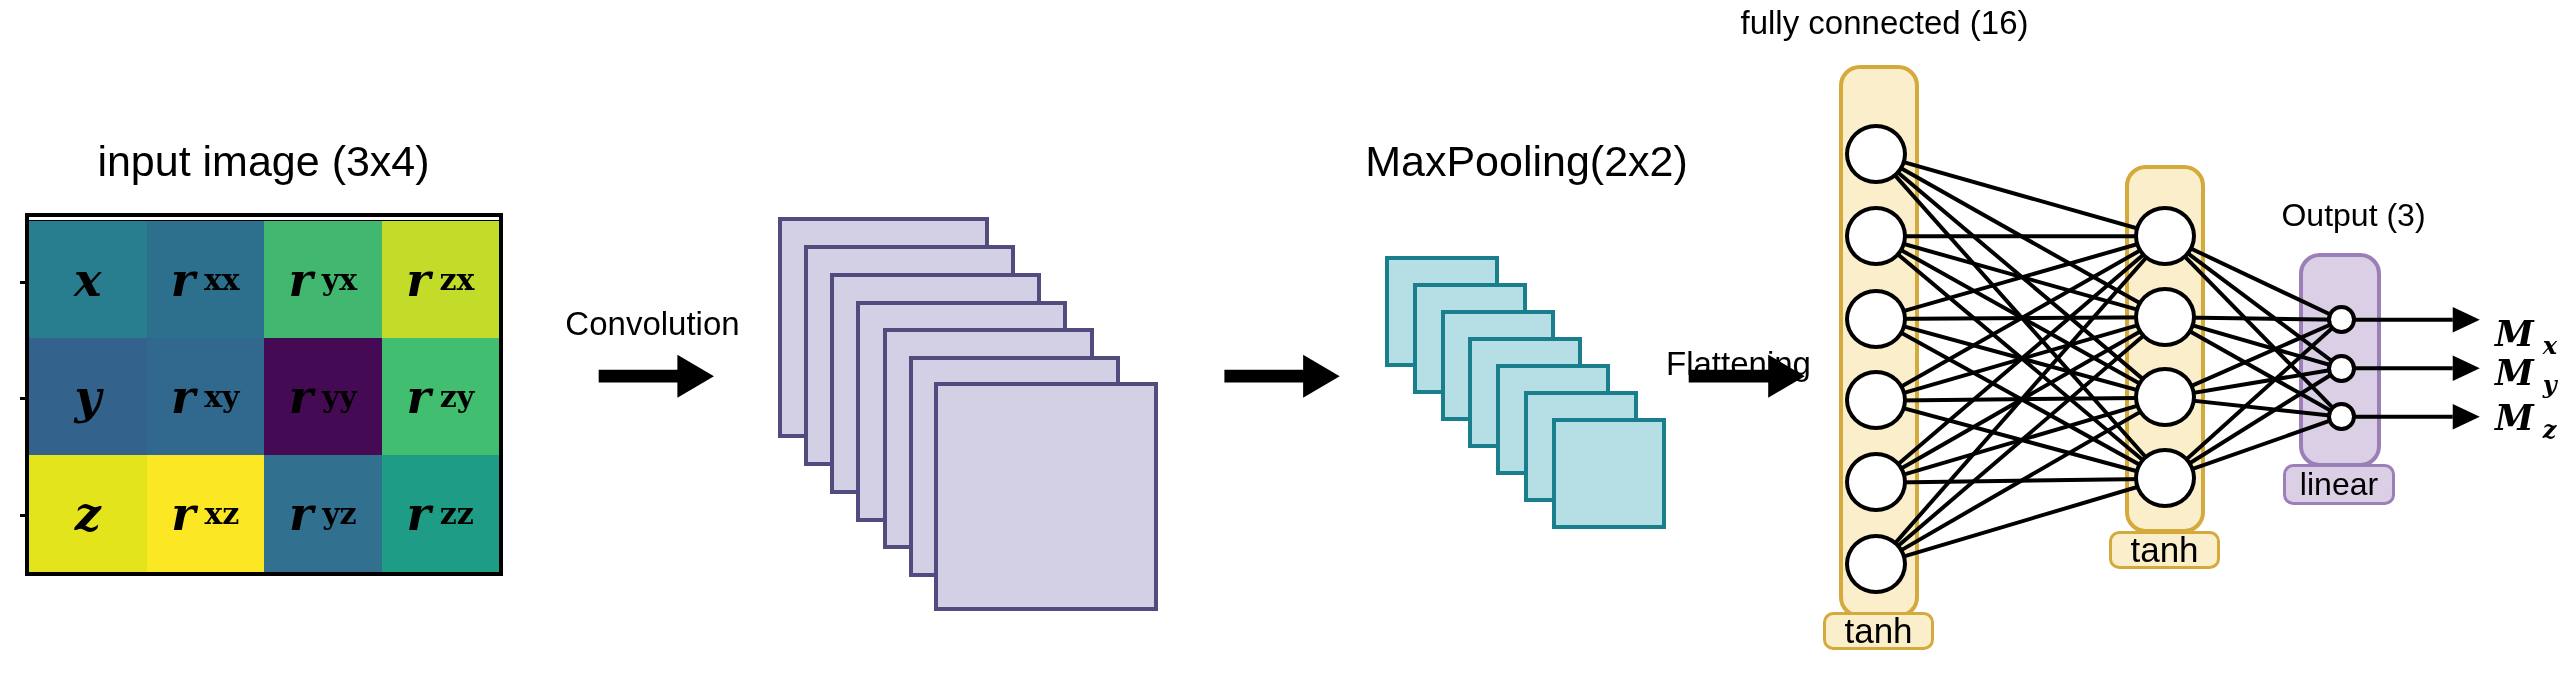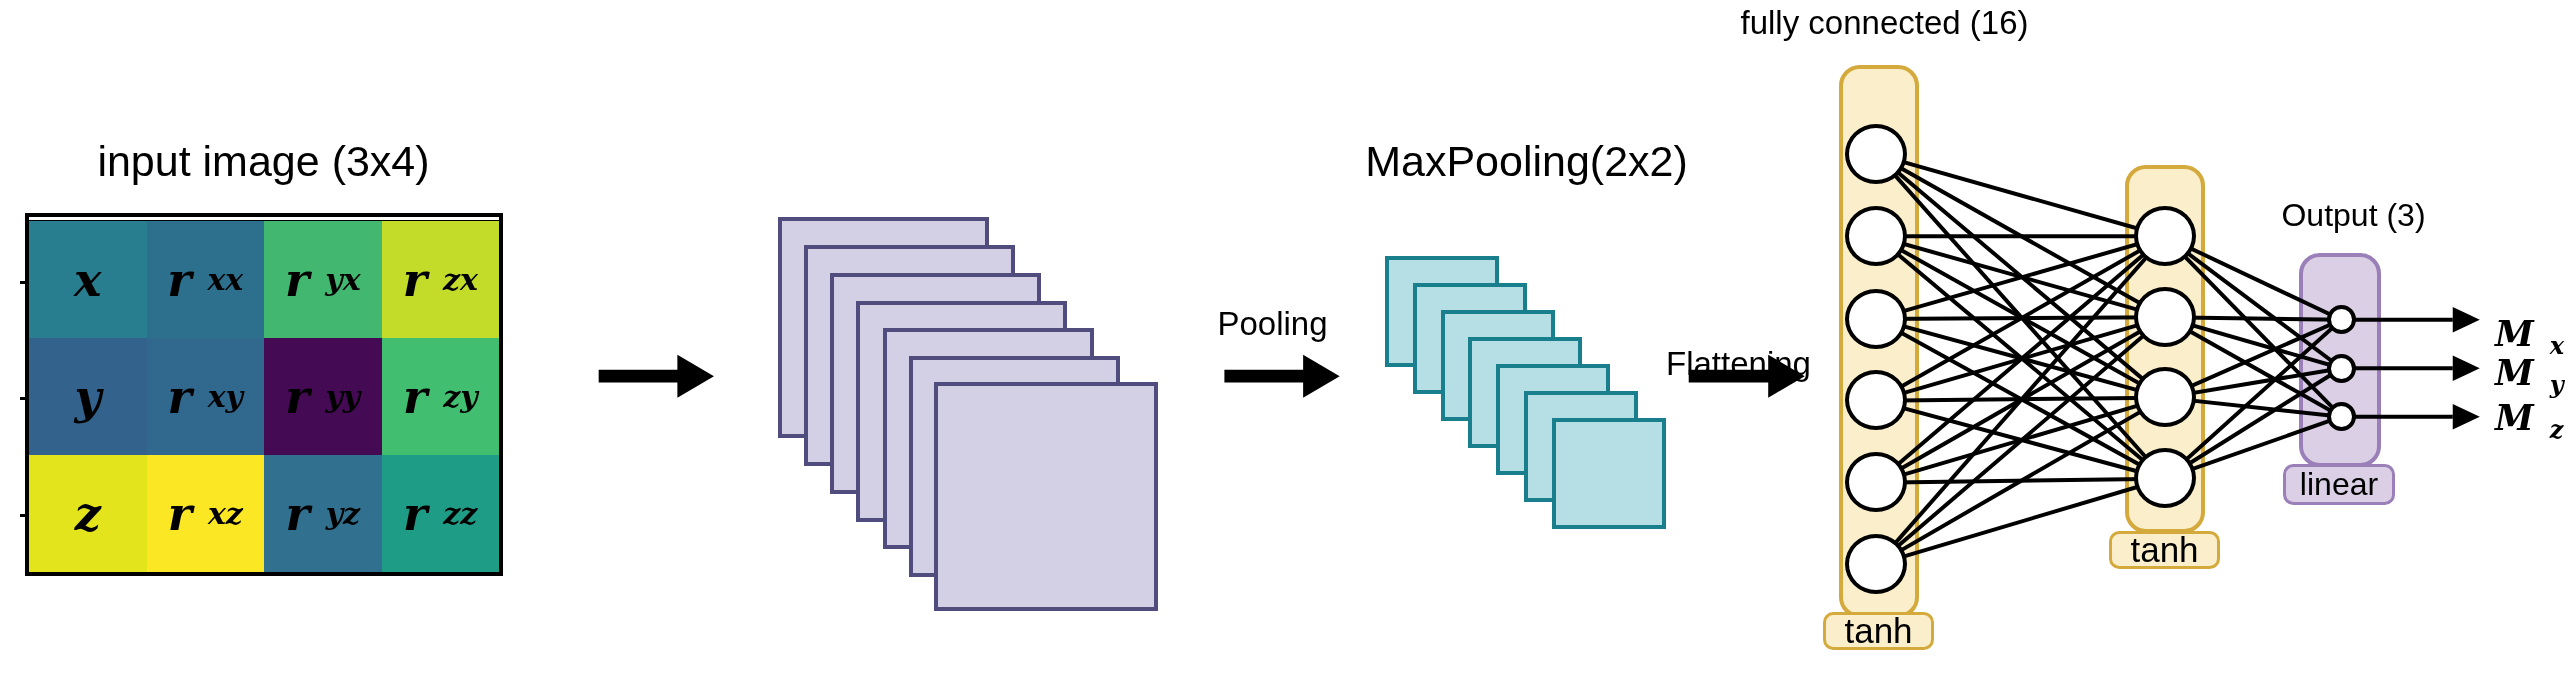--- a/index.html
+++ b/index.html
@@ -8,22 +8,22 @@
   .title{position:absolute;text-align:center;font-size:43px;color:#000;z-index:5;white-space:nowrap;}
   .title-sm{font-size:33px;}
   .step-label{position:absolute;text-align:center;font-size:33px;z-index:5;white-space:nowrap;}
   
   .grid-box{position:absolute;left:25px;top:213px;width:478px;height:363px;
             border:4px solid #000;background:#fff;box-sizing:border-box;padding-top:3.2px;z-index:4;}
   .grid-cells{width:100%;height:100%;box-sizing:border-box;border-top:1.6px solid #000;
               display:grid;grid-template-columns:repeat(4,1fr);grid-template-rows:repeat(3,1fr);}
   .gcell{display:flex;align-items:center;justify-content:center;}
   .mathlbl{font-family:"DejaVu Serif",serif;font-style:italic;font-weight:bold;font-size:46px;color:#000;line-height:1;}
-  .msub{font-family:"DejaVu Serif",serif;font-style:italic;font-weight:bold;font-size:30px;color:#000;
-        vertical-align:-11px;margin-left:16px;line-height:1;}
+  .msub{font-family:"DejaVu Serif",serif;font-weight:bold;font-size:30px;color:#000;
+        vertical-align:-11px;margin-left:9px;line-height:1;}
   .tick{position:absolute;left:-9.5px;width:9.5px;height:3.2px;background:#000;}
   
   .fmap{position:absolute;box-sizing:border-box;}
   
   .fc-col{position:absolute;box-sizing:border-box;border-radius:20.7px;z-index:1;}
   .neuron{position:absolute;box-sizing:border-box;background:#fff;border:4.8px solid #000;border-radius:50%;z-index:3;}
   .act-box{position:absolute;box-sizing:border-box;border-radius:10.3px;z-index:4;
            display:flex;align-items:center;justify-content:center;font-size:35px;color:#000;}
   svg.links{position:absolute;left:0;top:0;z-index:2;}
   .outlbl{position:absolute;font-family:"DejaVu Serif",serif;font-style:italic;font-weight:bold;
@@ -149,21 +149,21 @@
           <span class="mathlbl">r</span>
           <span class="msub">yz</span>
         </div>
         <div class="gcell" style="background: rgb(31, 156, 133);">
           <span class="mathlbl">r</span>
           <span class="msub">zz</span>
         </div>
       </div>
   </div>
 
-  <div class="step-label" style="left:1153px;top:305px;width:239px;">Pooling</div>
+  <div class="step-label" style="left:533px;top:305px;width:239px;">Convolution</div>
   <div class="step-label" style="left:1619px;top:305px;width:239px;margin-top:40px;">Flattening</div>
 
 
   <div class="title" style="left:1288px;top:137px;width:477px;">MaxPooling(2x2)</div>
 
   <div class="title title-sm" style="left:1646px;top:4px;width:477px;">fully connected (16)</div>
   <div class="fc-col" style="left:1839px;top:65px;width:80px;height:553px;background:#fbeecb;border:4px solid #d4aa3c;"></div>
   <div class="act-box" style="left:1823px;top:612px;width:111px;height:38px;background:#fbeecb;border:3.2px solid #d4aa3c;">
     <span>tanh</span>
   </div>

